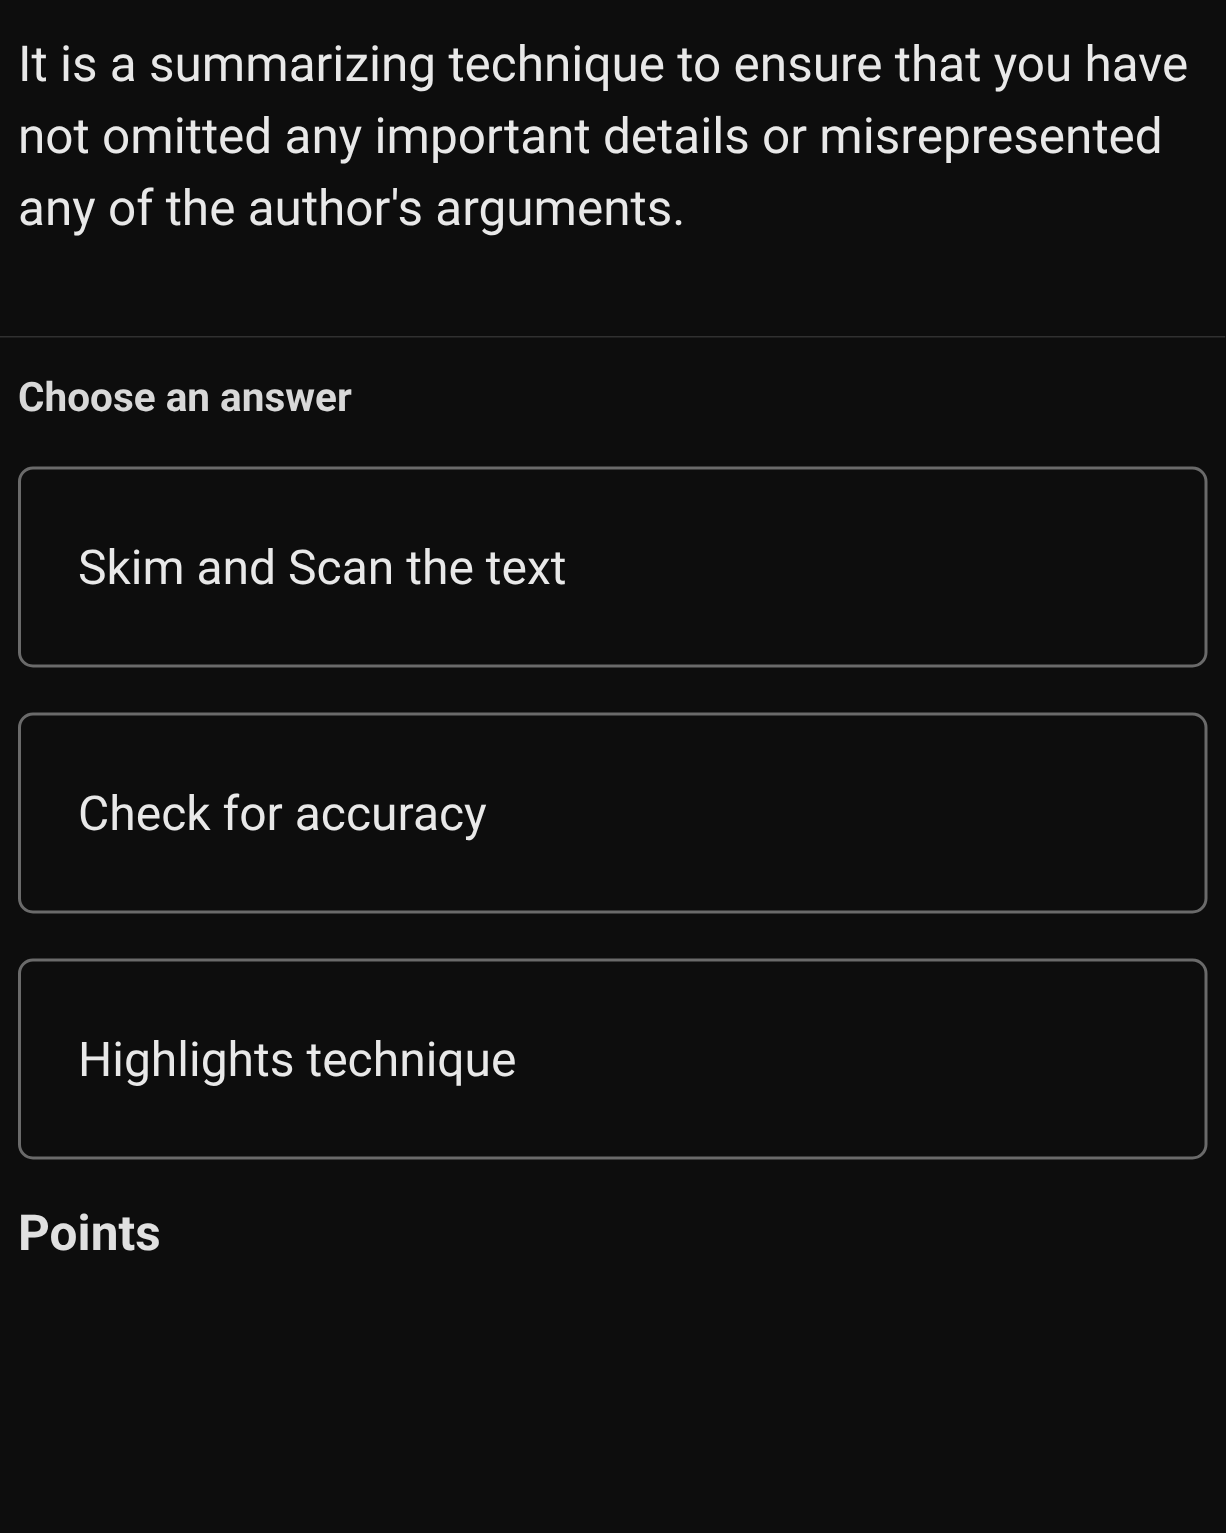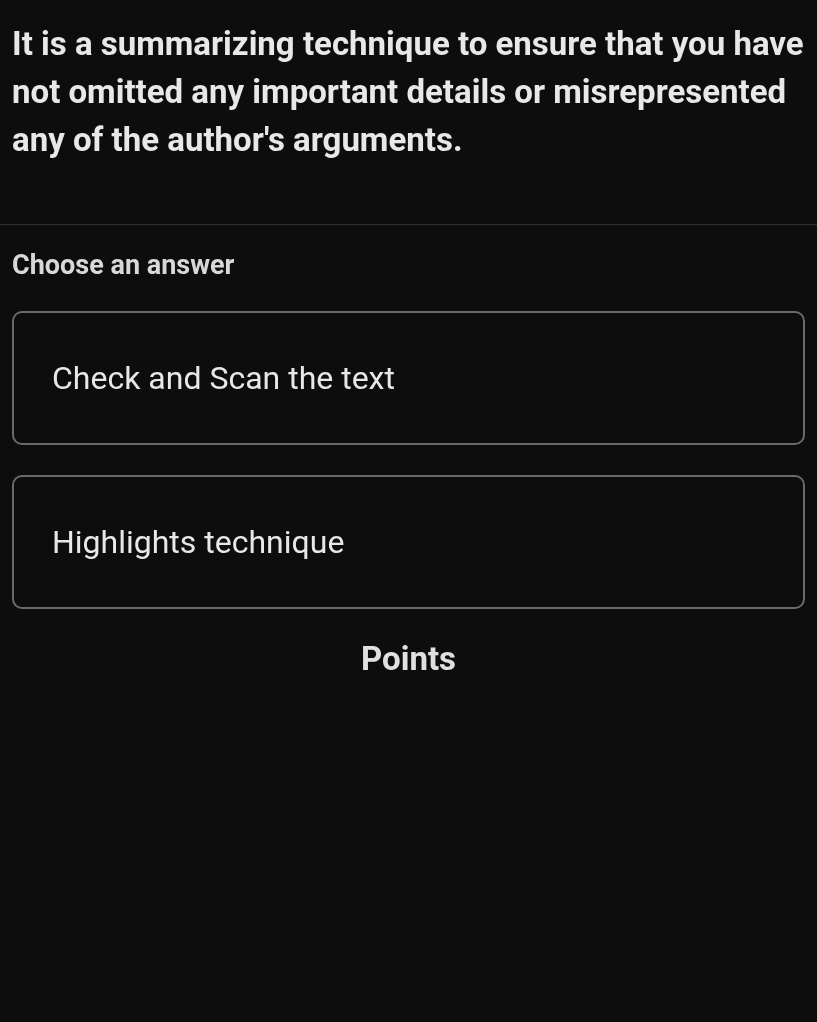--- a/index.html
+++ b/index.html
@@ -15,21 +15,21 @@
       height: 1022px;
       overflow: hidden;
     }
     .question-section {
       padding: 20px 12px 60px 12px;
     }
     .question-text {
       font-size: 33px;
       line-height: 1.45;
       color: #e8e8e8;
-      font-weight: 700;
+      font-weight: 400;
     }
     .divider {
       border: none;
       border-top: 1px solid #303030;
       width: 100%;
     }
     .answer-section {
       padding: 24px 12px 0 12px;
     }
     .section-heading {
@@ -55,38 +55,40 @@
       color: #e8e8e8;
       font-weight: 400;
     }
     .bottom-section {
       padding: 30px 12px 0 12px;
     }
     .bottom-heading {
       font-size: 33px;
       font-weight: 700;
       color: #e0e0e0;
-      text-align: center;
     }
   </style>
 </head>
 <body>
 
 <div class="question-section">
   <p class="question-text">It is a summarizing technique to ensure that you have not omitted any important details or misrepresented any of the author's arguments.</p>
 </div>
 
 <hr class="divider">
 
 <div class="answer-section">
   <h2 class="section-heading">Choose an answer</h2>
 
   <div class="answer-options">
     <div class="answer-option">
-      <span class="answer-option-text">Check and Scan the text</span>
+      <span class="answer-option-text">Skim and Scan the text</span>
+    </div>
+    <div class="answer-option">
+      <span class="answer-option-text">Check for accuracy</span>
     </div>
     <div class="answer-option">
       <span class="answer-option-text">Highlights technique</span>
     </div>
   </div>
 </div>
 
 <div class="bottom-section">
   <h2 class="bottom-heading">Points</h2>
 </div>

